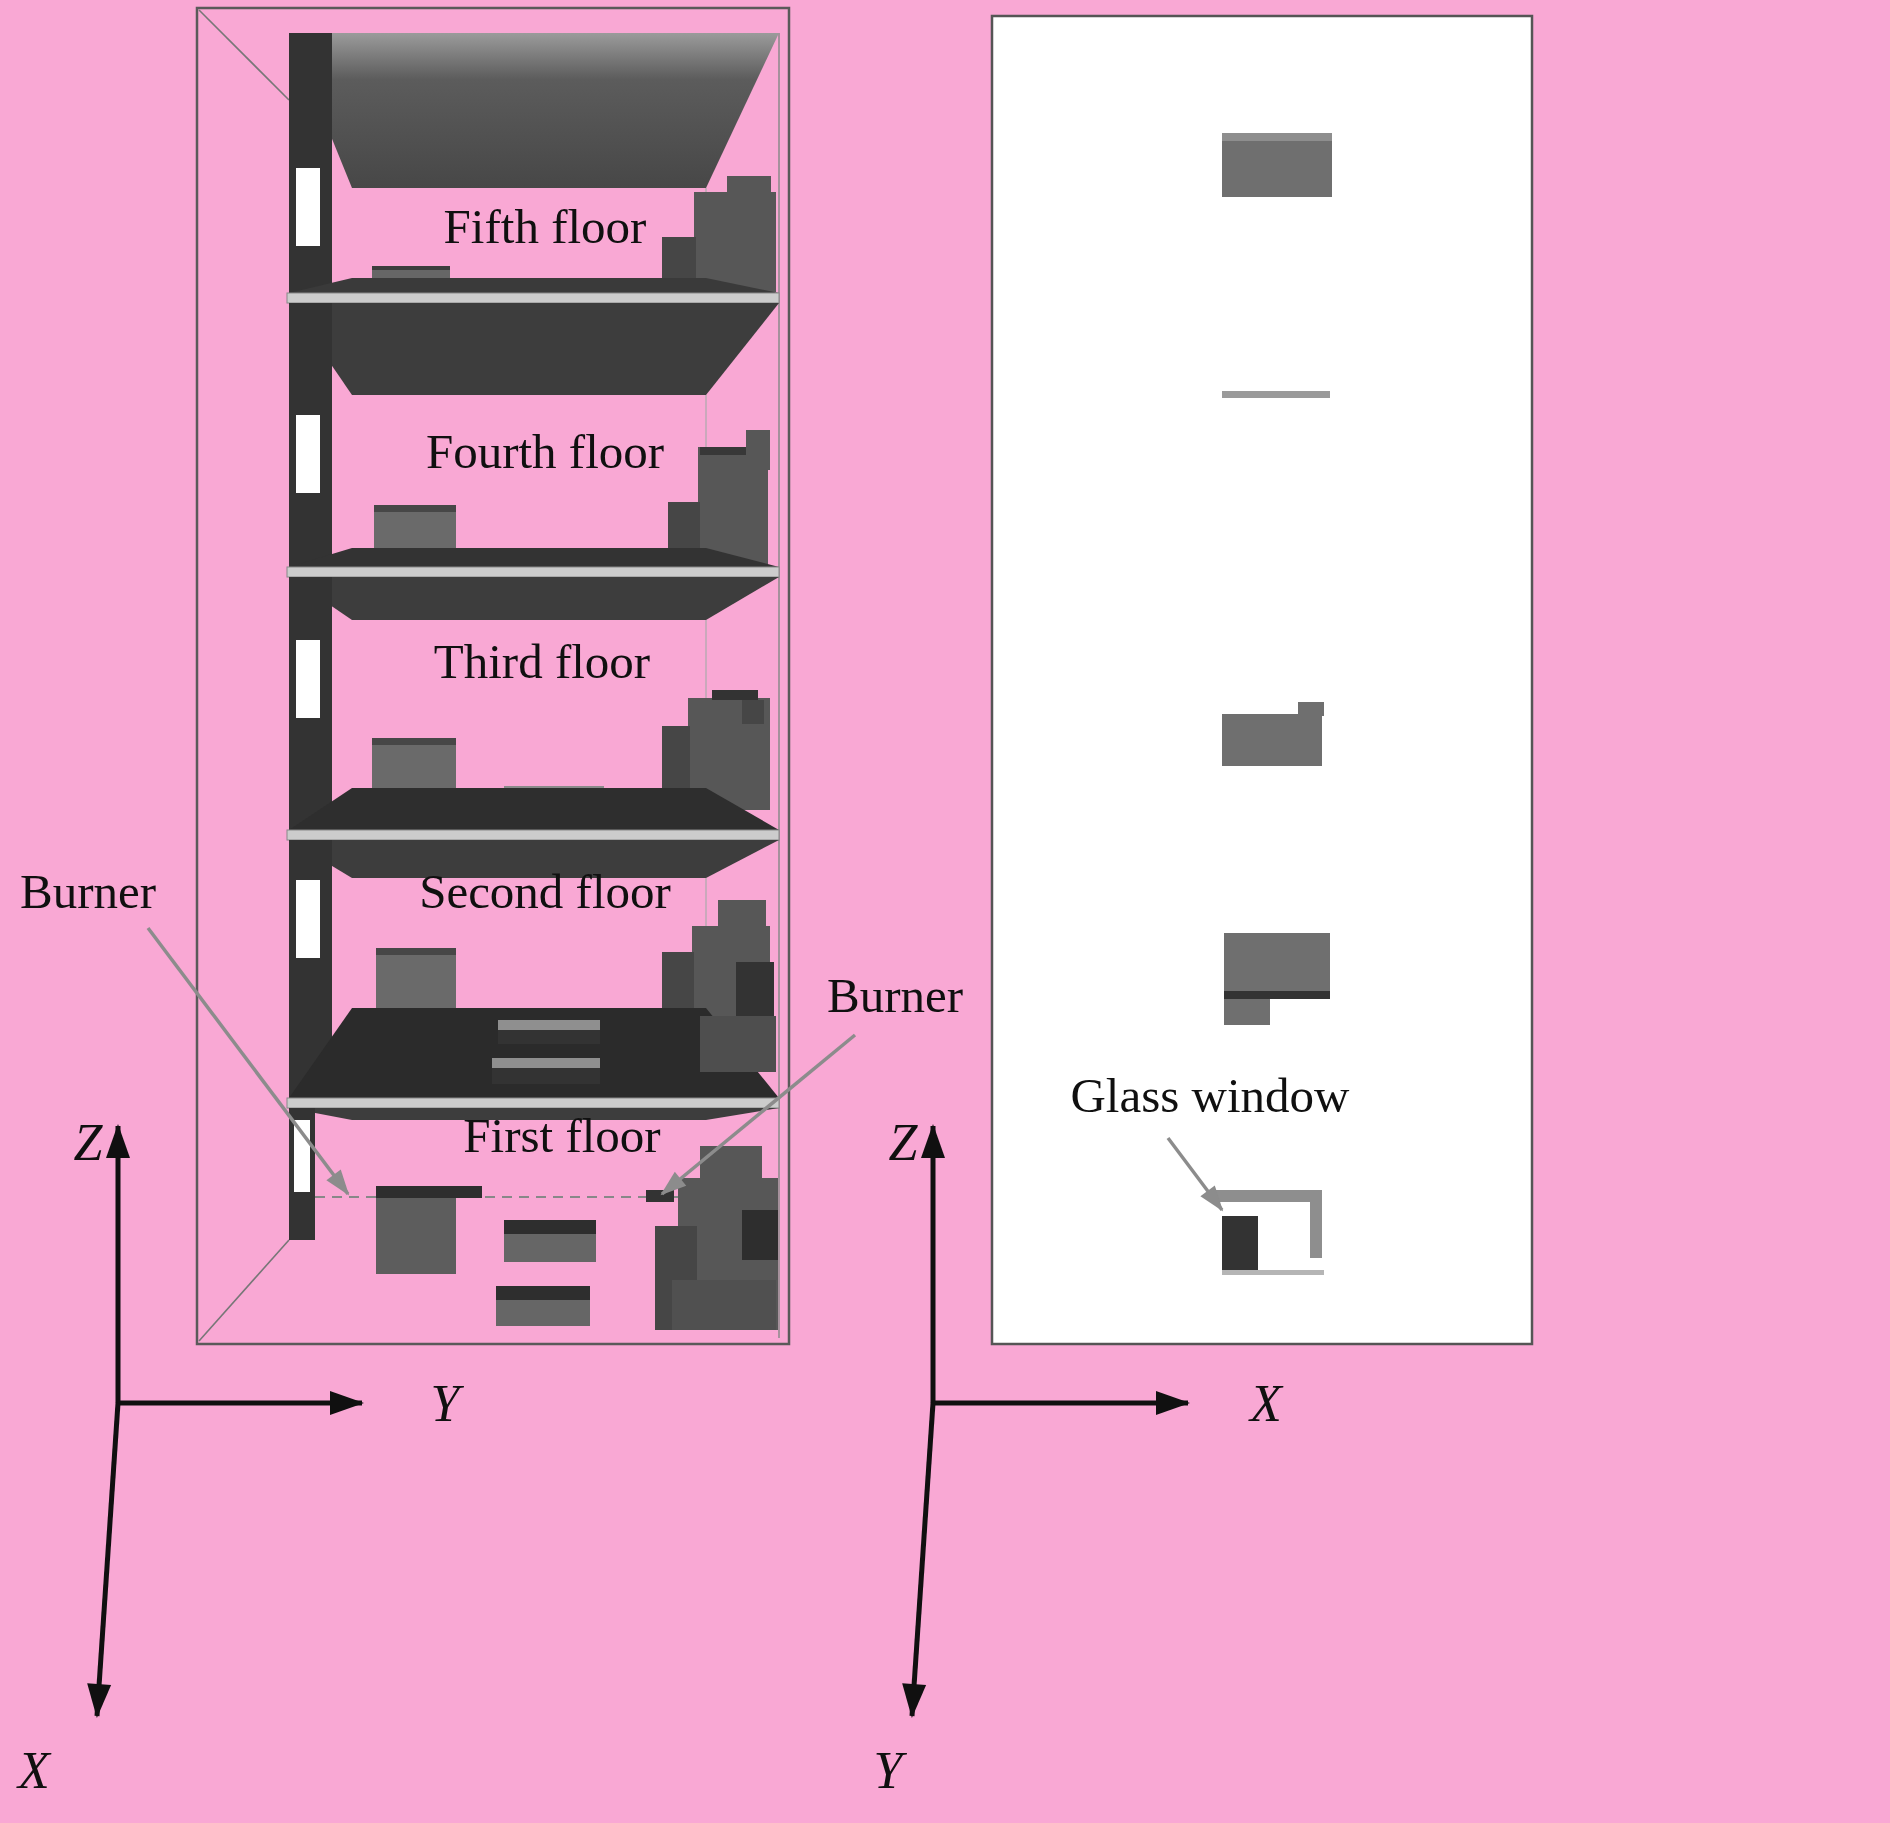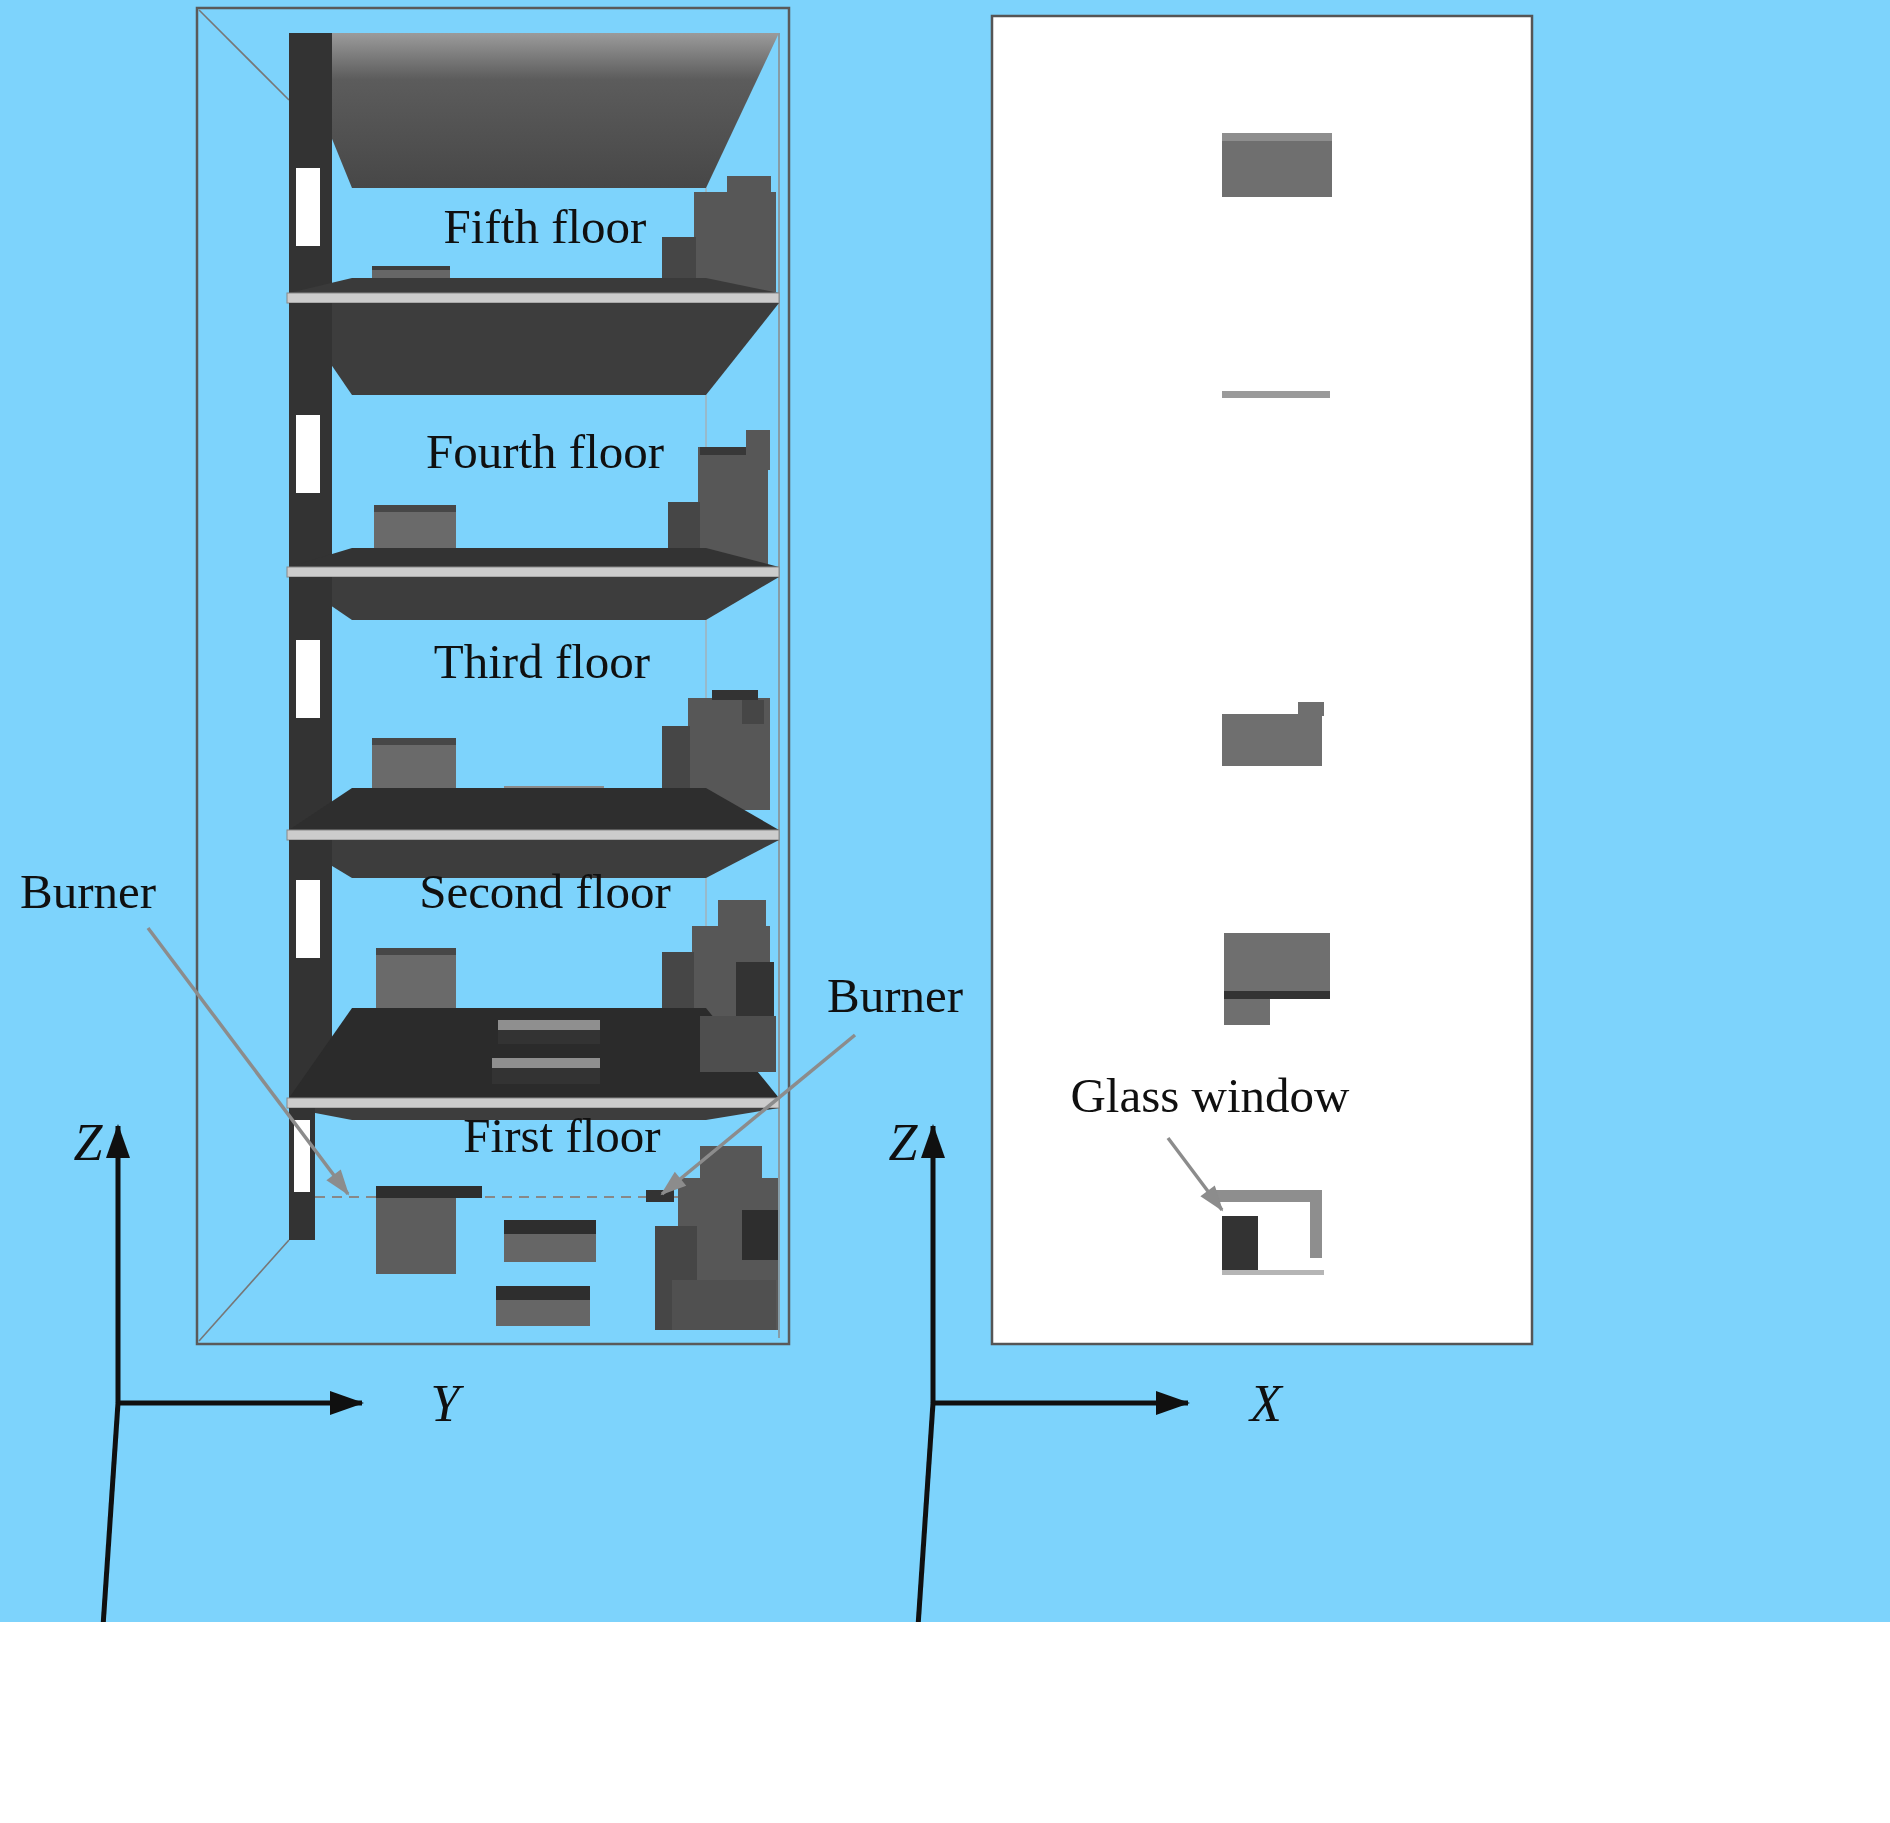--- a/index.html
+++ b/index.html
@@ -1,20 +1,20 @@
 <!DOCTYPE html>
 <html><head>
 <meta charset="utf-8">
 <style>
   html,body{margin:0;padding:0;background:#fff;}
   .stage{
     position:relative;
     width:1890px;
-    height:1622px;
-    background:#7dd3fc;
+    height:1823px;
+    background:#f9a8d4;
     font-family:"Liberation Serif", serif;
     overflow:hidden;
   }
   .stage svg{position:absolute;left:0;top:0;}
   .lbl{font-size:49px;fill:#101010;font-family:"Liberation Serif", serif;}
   .axis{font-size:52px;font-style:italic;fill:#101010;font-family:"Liberation Serif", serif;}
 </style>
 </head>
 <body>
 

